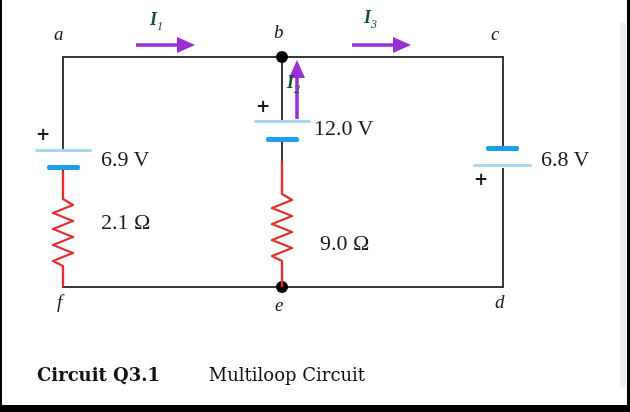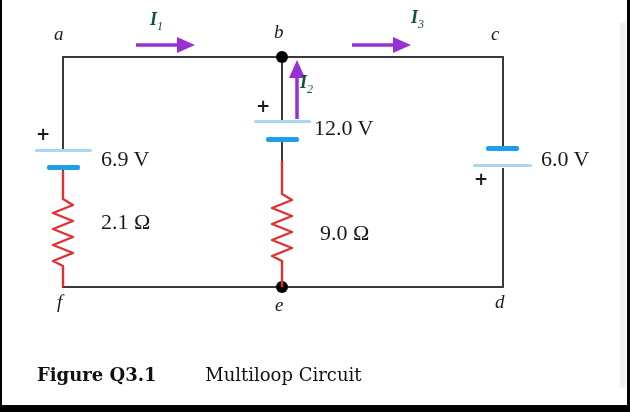--- a/index.html
+++ b/index.html
@@ -51,53 +51,53 @@
   <div class="value-label" style="left:101px;top:148px;">6.9 V</div>
 
   <div class="plate-thin" style="left:254px;top:120px;width:57px;"></div>
   <div class="plate-thick" style="left:266px;top:137px;width:33px;"></div>
   <div class="plus-sign" style="left:256px;top:98px;">+</div>
   <div class="value-label" style="left:314px;top:117px;">12.0 V</div>
 
   <div class="plate-thick" style="left:486px;top:146px;width:33px;"></div>
   <div class="plate-thin" style="left:473px;top:164px;width:59px;"></div>
   <div class="plus-sign" style="left:474px;top:171px;">+</div>
-  <div class="value-label" style="left:541px;top:148px;">6.0 V</div>
+  <div class="value-label" style="left:541px;top:148px;">6.8 V</div>
 
   <svg class="rsvg" style="left:48px;top:171px;" width="32" height="117">
     <polyline points="15,0 15,28 25,34 5,42 25,50 5,58 25,66 5,74 25,82 5,90 15,95 15,116" fill="none" style="stroke:var(--resistor-color,#e03131);" stroke-width="2.4" stroke-linejoin="round"></polyline>
   </svg>
   <div class="value-label" style="left:101px;top:211px;">2.1 Ω</div>
 
   <svg class="rsvg" style="left:267px;top:161px;" width="32" height="127">
     <polyline points="15,0 15,33 25,39 5,47 25,55 5,63 25,71 5,79 25,87 5,95 15,100 15,126" fill="none" style="stroke:var(--resistor-color,#e03131);" stroke-width="2.4" stroke-linejoin="round"></polyline>
   </svg>
-  <div class="value-label" style="left:320px;top:222px;text-align:center;">9.0 Ω</div>
+  <div class="value-label" style="left:320px;top:232px;text-align:center;">9.0 Ω</div>
 
   <svg class="asvg" style="left:133px;top:35px;" width="64" height="20">
     <line x1="3" y1="10" x2="46" y2="10" style="stroke:var(--arrow-color,#9a2fd6);" stroke-width="3.5"></line>
     <polygon points="44,2 62,10 44,18" style="fill:var(--arrow-color,#9a2fd6);"></polygon>
   </svg>
   <svg class="asvg" style="left:349px;top:35px;" width="64" height="20">
     <line x1="3" y1="10" x2="46" y2="10" style="stroke:var(--arrow-color,#9a2fd6);" stroke-width="3.5"></line>
     <polygon points="44,2 62,10 44,18" style="fill:var(--arrow-color,#9a2fd6);"></polygon>
   </svg>
   <svg class="asvg" style="left:287px;top:58px;" width="20" height="64">
     <line x1="10" y1="61" x2="10" y2="18" style="stroke:var(--arrow-color,#9a2fd6);" stroke-width="3.5"></line>
     <polygon points="2,20 10,2 18,20" style="fill:var(--arrow-color,#9a2fd6);"></polygon>
   </svg>
 
   <div class="current-label" style="left:150px;top:10px;"><span>I</span><sub>1</sub></div>
-  <div class="current-label" style="left:364px;top:8px;margin-left:47px;"><span>I</span><sub>3</sub></div>
-  <div class="current-label" style="left:300px;top:73px;"><span>I</span><sub>2</sub></div>
+  <div class="current-label" style="left:364px;top:8px;"><span>I</span><sub>3</sub></div>
+  <div class="current-label" style="left:287px;top:73px;"><span>I</span><sub>2</sub></div>
 
   <div class="node-label" style="left:54px;top:24px;">a</div>
   <div class="node-label" style="left:274px;top:22px;">b</div>
   <div class="node-label" style="left:491px;top:24px;">c</div>
   <div class="node-label" style="left:495px;top:292px;">d</div>
   <div class="node-label" style="left:275px;top:295px;">e</div>
   <div class="node-label" style="left:57px;top:292px;">f</div>
 
   <div class="caption">
-    <span class="cap-bold">Figure Q3.1</span><span class="cap-reg"> Multiloop Circuit</span>
+    <span class="cap-bold">Circuit Q3.1</span><span class="cap-reg"> Multiloop Circuit</span>
   </div>
 
 </div>
 
 </body></html>

